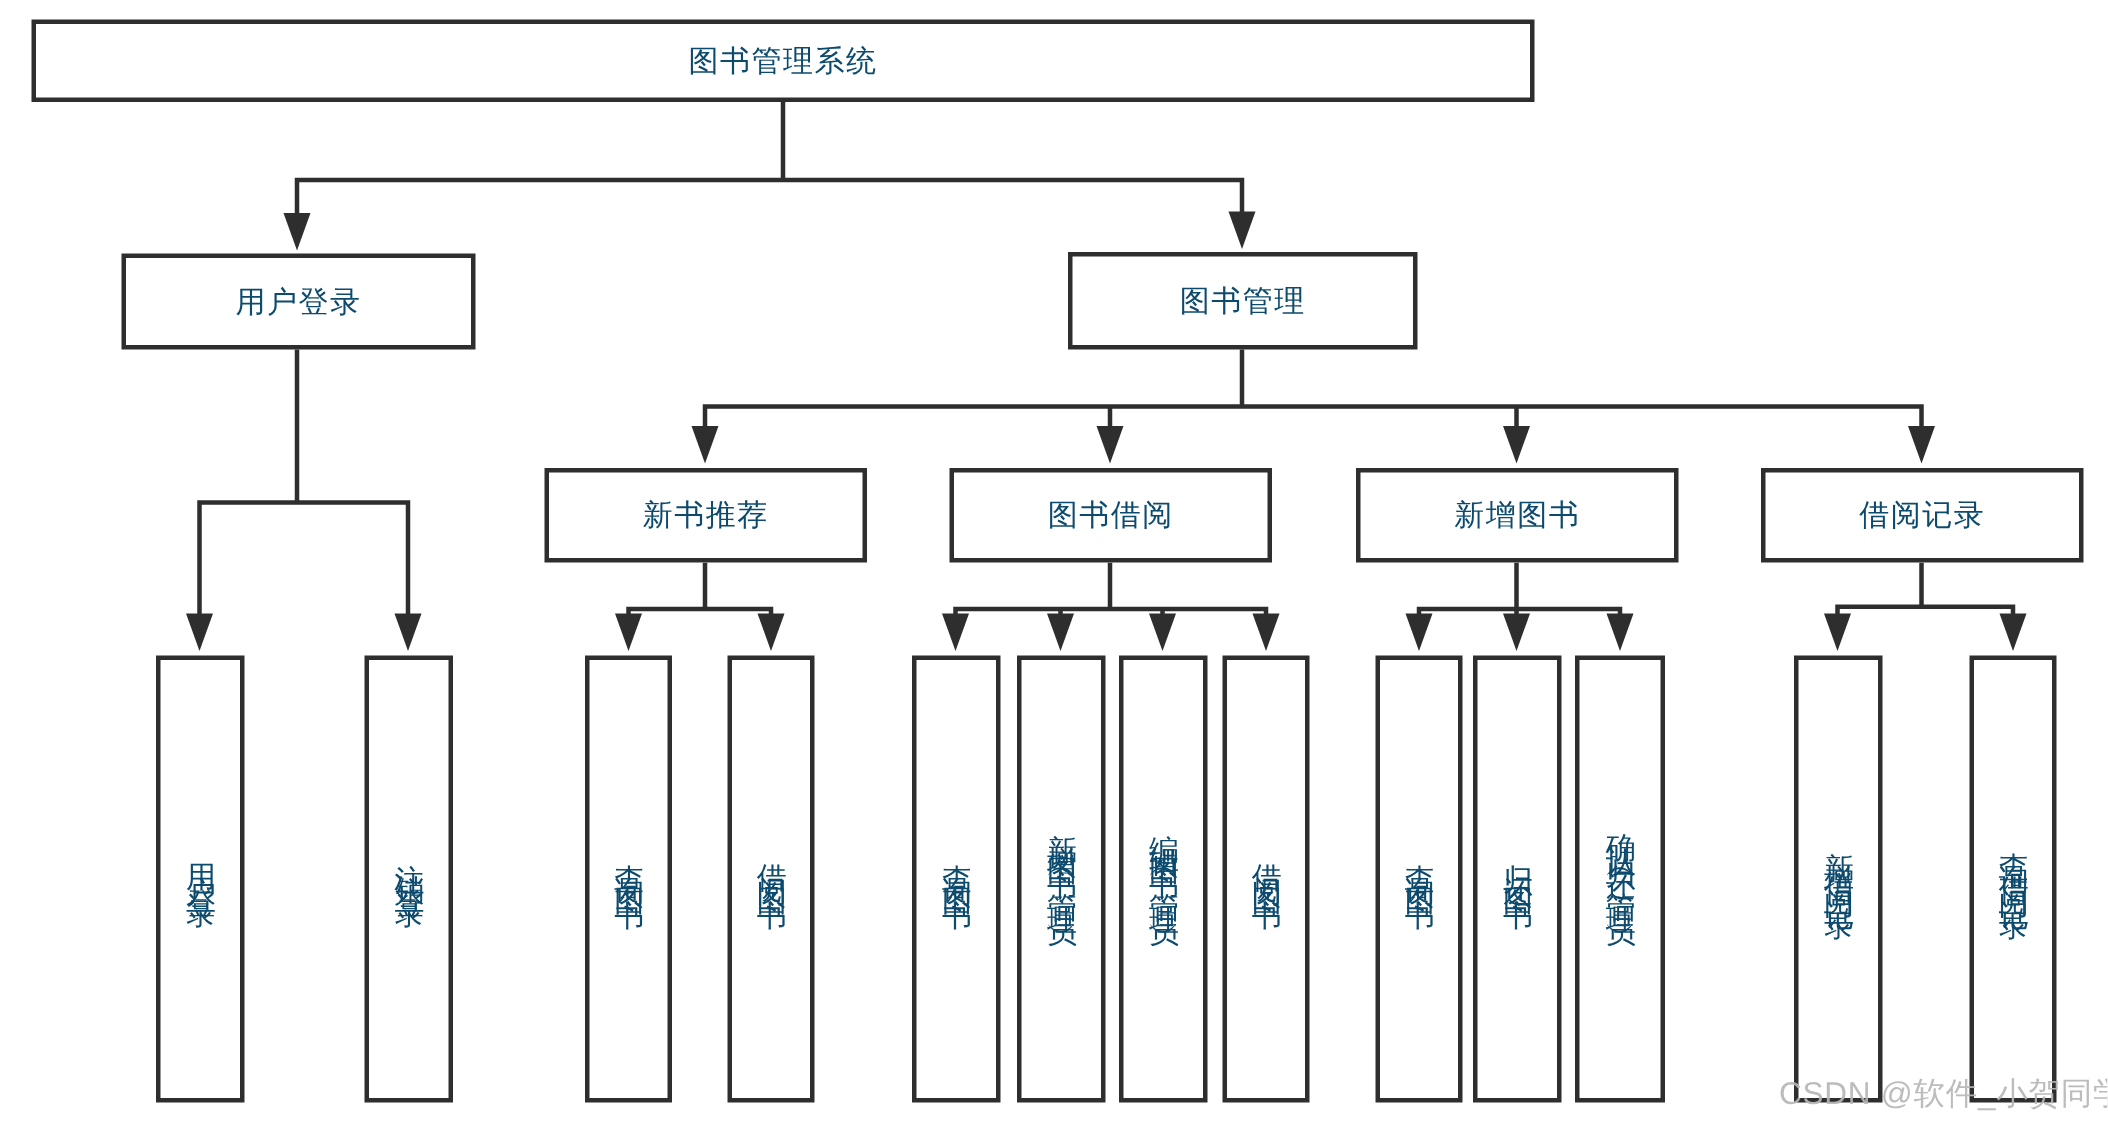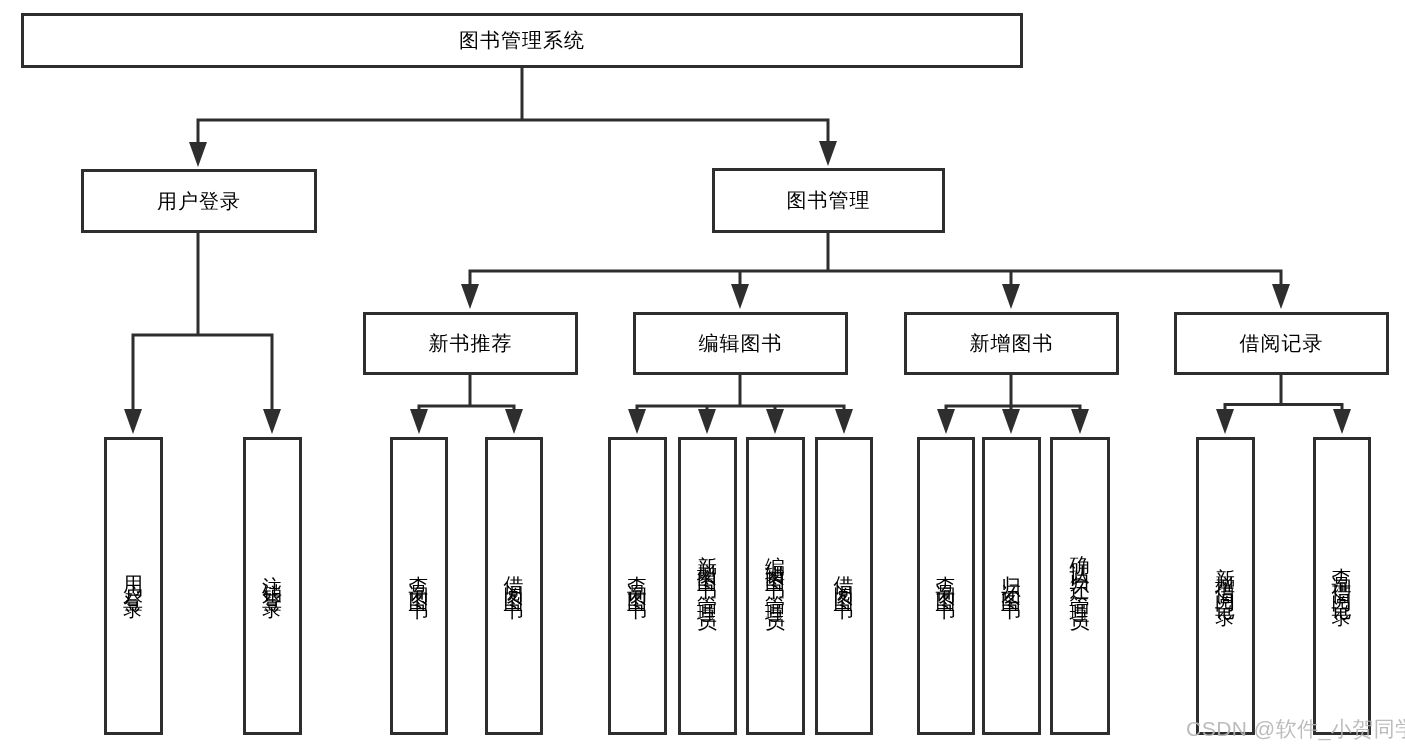--- a/index.html
+++ b/index.html
@@ -18,21 +18,21 @@
     z-index: 1;
   }
   .node {
     position: absolute;
     box-sizing: border-box;
     background: #ffffff;
     border: 3px solid #2e2e2e;
     display: flex;
     align-items: center;
     justify-content: center;
-    color: #000000;
+    color: #0c4a6e;
     font-size: 20px;
     letter-spacing: 1px;
     z-index: 2;
     white-space: nowrap;
   }
   .leaf {
     writing-mode: vertical-rl;
     text-orientation: mixed;
     letter-spacing: 8px;
     line-height: 1;
@@ -102,21 +102,21 @@
       <polygon points="1333,409 1351,409 1342,434"></polygon>
     </g>
   </svg>
 
   <div class="node" style="left:21px; top:13px; width:1002px; height:55px;">图书管理系统</div>
 
   <div class="node" style="left:81px; top:169px; width:236px; height:64px;">用户登录</div>
   <div class="node" style="left:363px; top:312px; width:215px; height:63px;">新书推荐</div>
 
   <div class="node" style="left:712px; top:168px; width:233px; height:65px;">图书管理</div>
-  <div class="node" style="left:633px; top:312px; width:215px; height:63px;">编辑图书</div>
+  <div class="node" style="left:633px; top:312px; width:215px; height:63px;">图书借阅</div>
   <div class="node" style="left:904px; top:312px; width:215px; height:63px;">新增图书</div>
   <div class="node" style="left:1174px; top:312px; width:215px; height:63px;">借阅记录</div>
 
   <div class="node leaf" style="left:104px; top:437px; width:59px; height:298px;">用户登录</div>
   <div class="node leaf" style="left:243px; top:437px; width:59px; height:298px;">注销登录</div>
 
   <div class="node leaf" style="left:390px; top:437px; width:58px; height:298px;">查询图书</div>
   <div class="node leaf" style="left:485px; top:437px; width:58px; height:298px;">借阅图书</div>
 
   <div class="node leaf" style="left:608px; top:437px; width:59px; height:298px;">查询图书</div>

